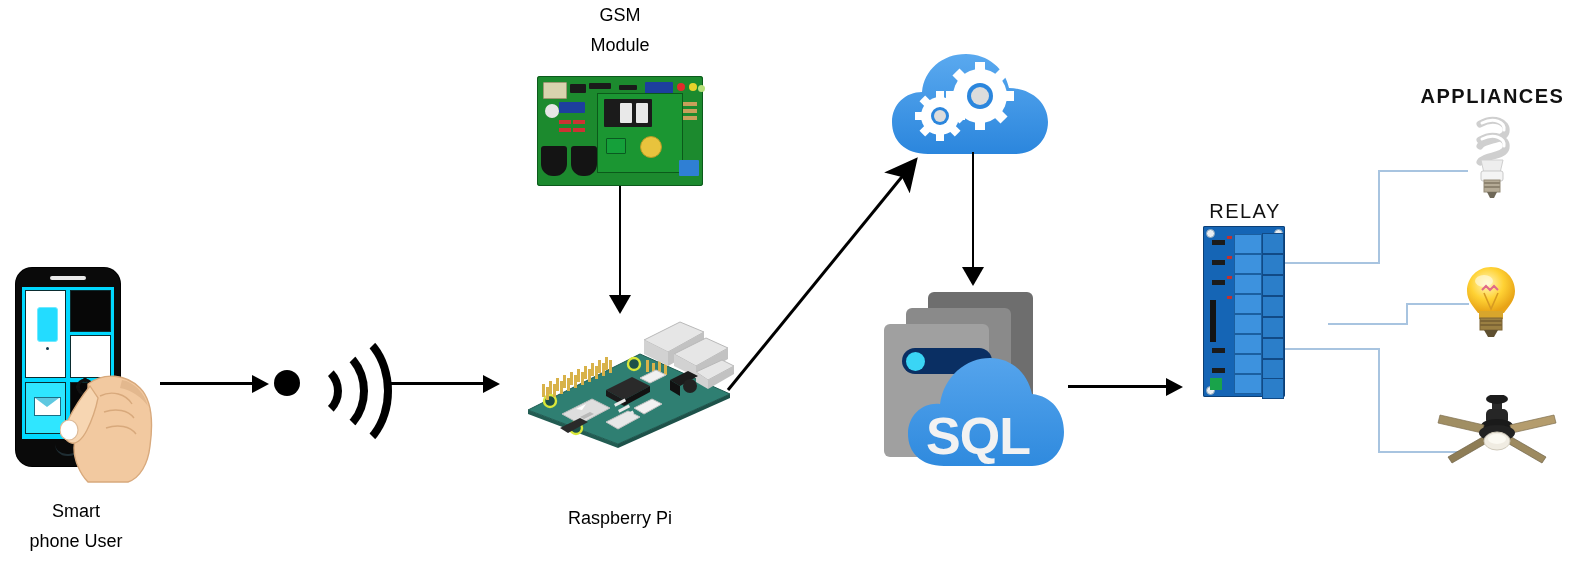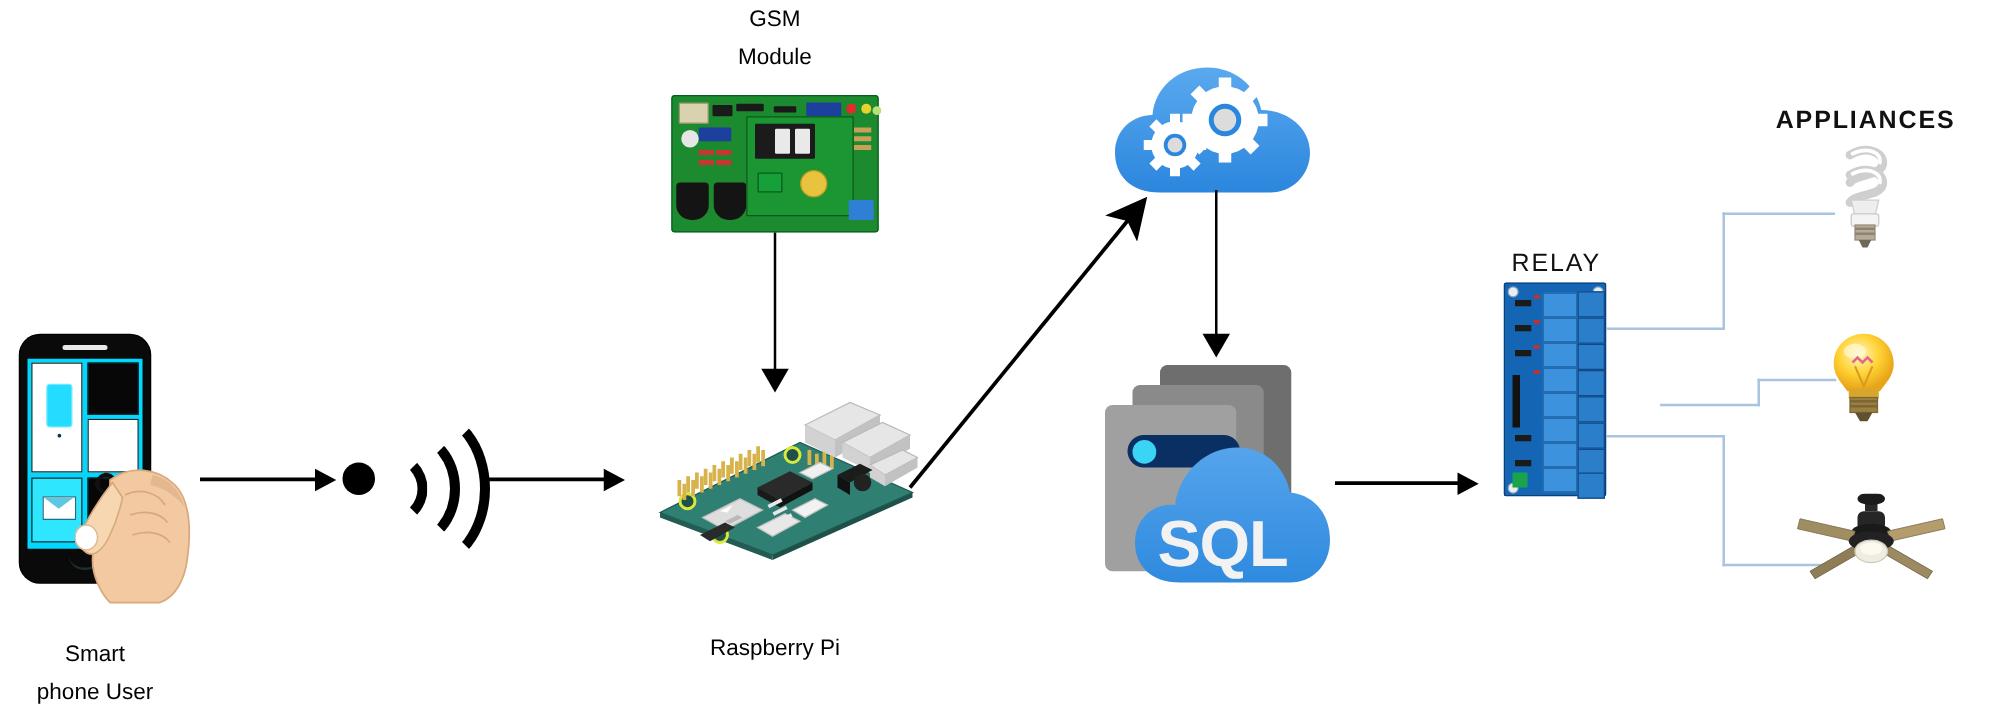--- a/index.html
+++ b/index.html
@@ -143,21 +143,21 @@
     <path d="M30 18 C22 28 14 40 8 52 C3 62 3 70 9 74 C15 78 22 72 27 62
              C32 52 36 40 38 30 Z" fill="#f7d6b2" stroke="#d8a97c" stroke-width="1.3"></path>
     <ellipse cx="9" cy="62" rx="9" ry="10" fill="#ffffff" stroke="#ddbb99" stroke-width="1.2"></ellipse>
     <path d="M40 28 C52 22 66 26 72 36" fill="none" stroke="#d8a97c" stroke-width="1.4"></path>
     <path d="M44 44 C56 40 68 42 74 50" fill="none" stroke="#d8a97c" stroke-width="1.4"></path>
     <path d="M46 60 C58 56 70 58 76 66" fill="none" stroke="#d8a97c" stroke-width="1.4"></path>
     <path d="M62 12 C74 14 84 24 88 38 C82 30 72 22 60 20 Z" fill="#e3b88e"></path>
   </svg>
 </div>
 
-<div class="abs label" style="left:0px;top:508px;width:152px;">Smart
+<div class="abs label" style="left:0px;top:496px;width:152px;">Smart
 phone User</div>
 
 <div class="arrow-h" style="left:160px;top:382px;width:94px;"></div>
 
 <div class="abs" id="wifi">
   <div class="wdot"></div>
   <div class="warc wa1"></div>
   <div class="warc wa2"></div>
   <div class="warc wa3"></div>
 </div>

